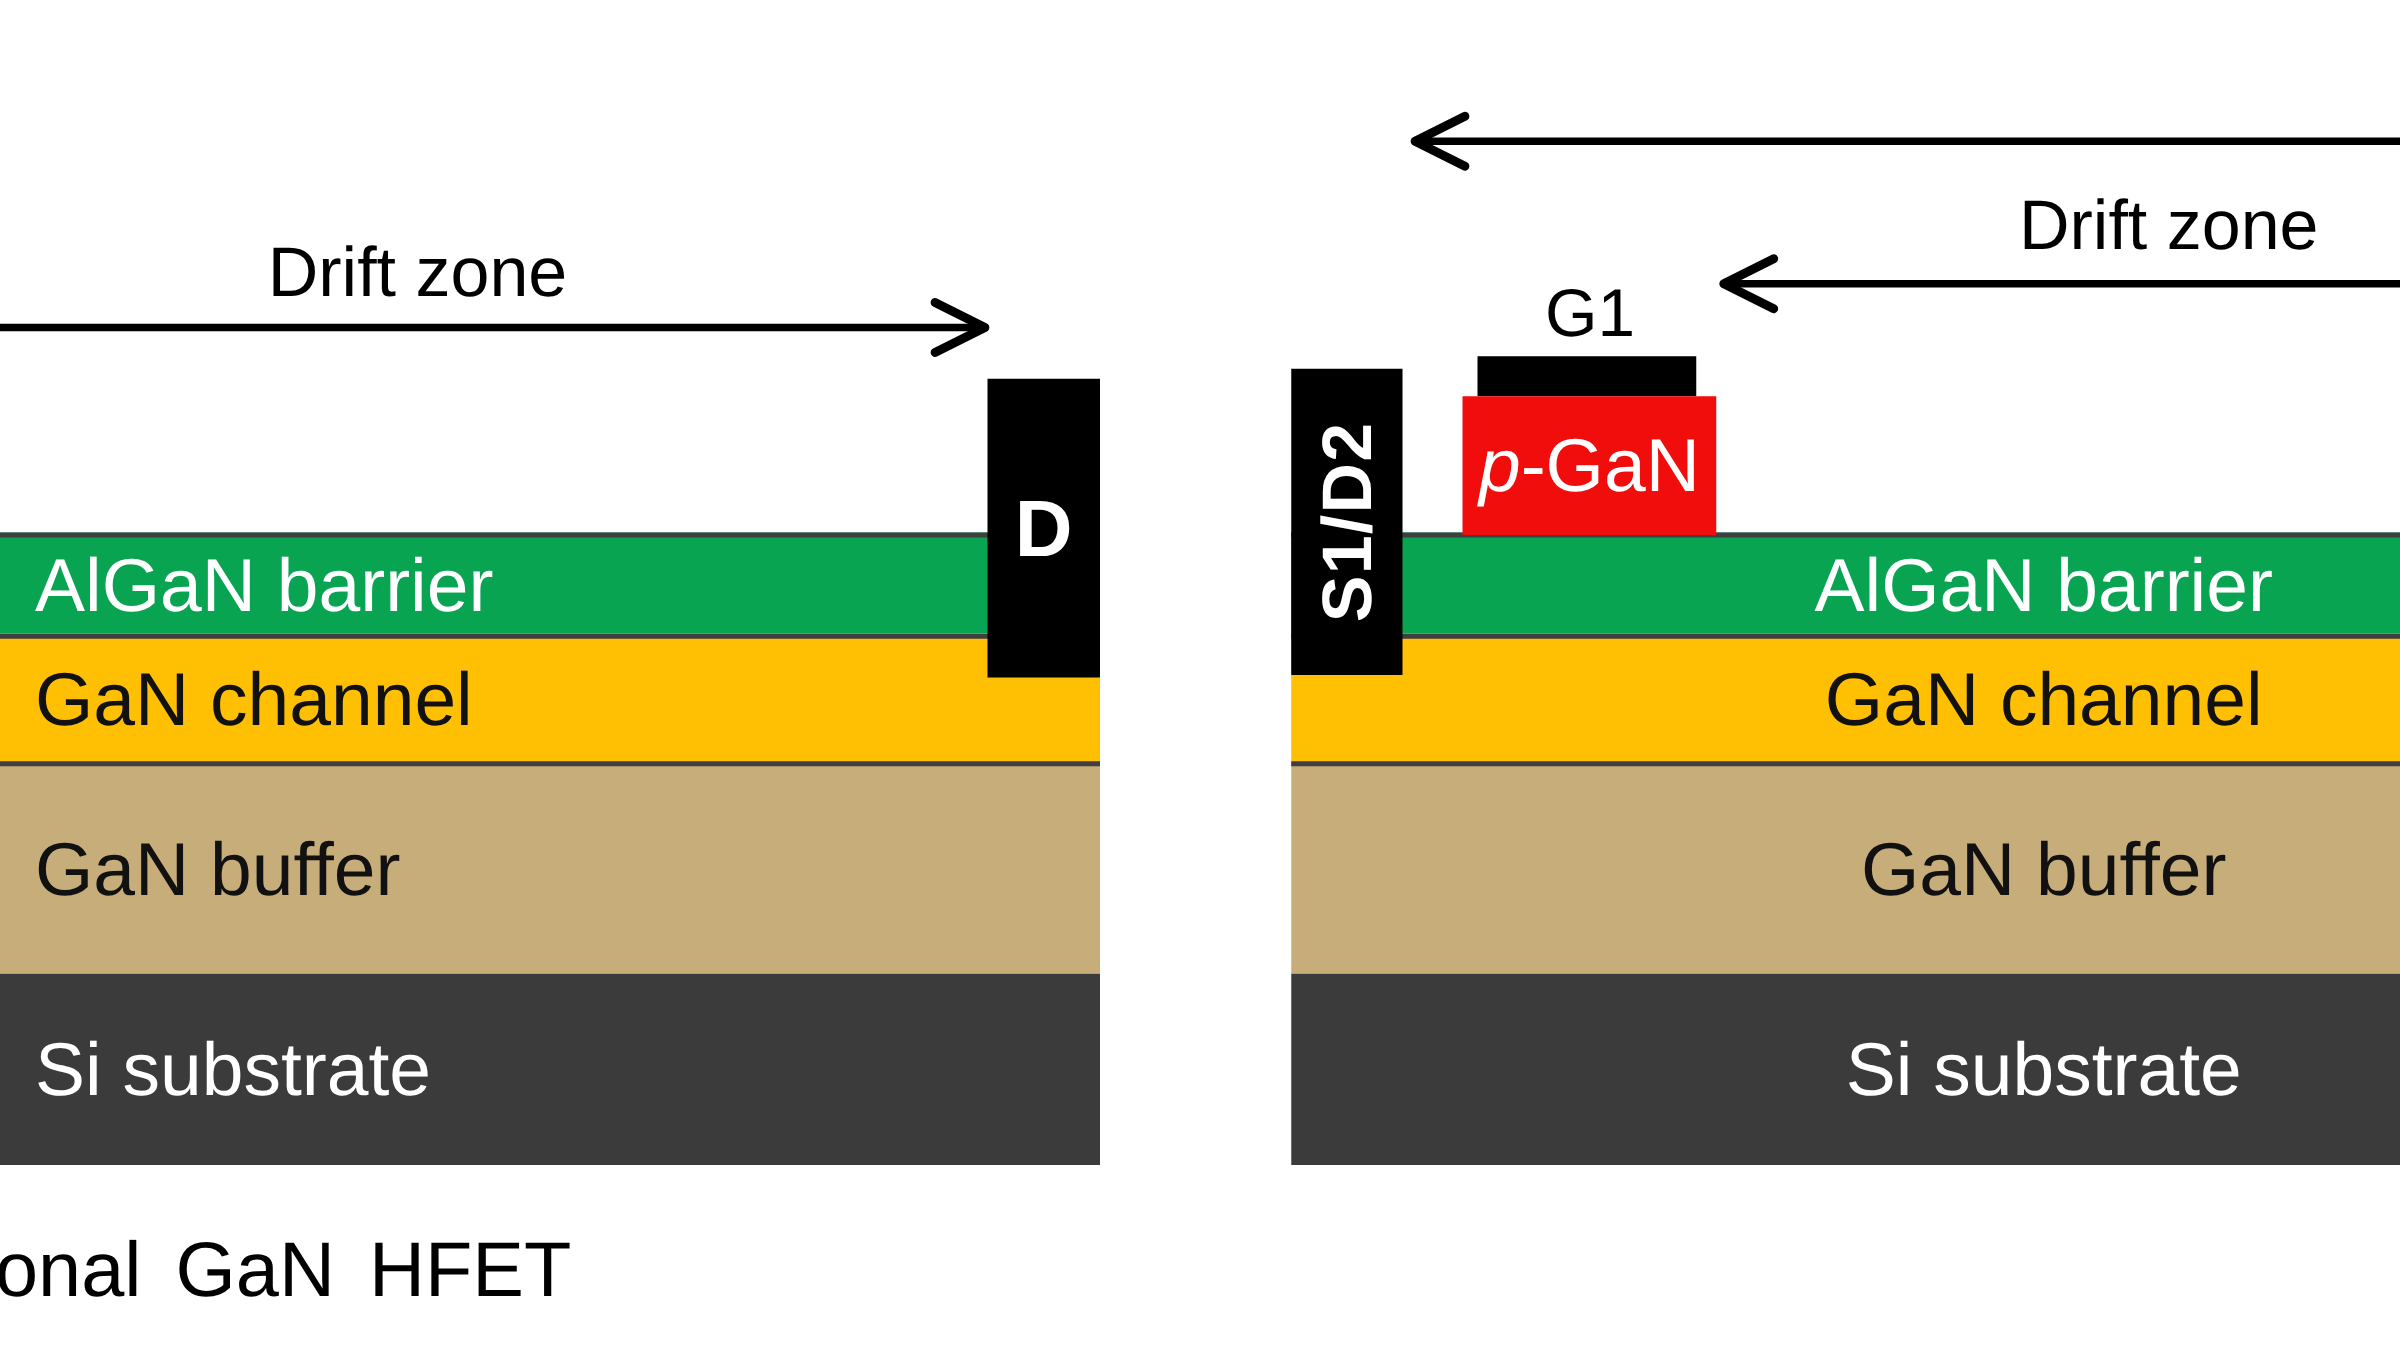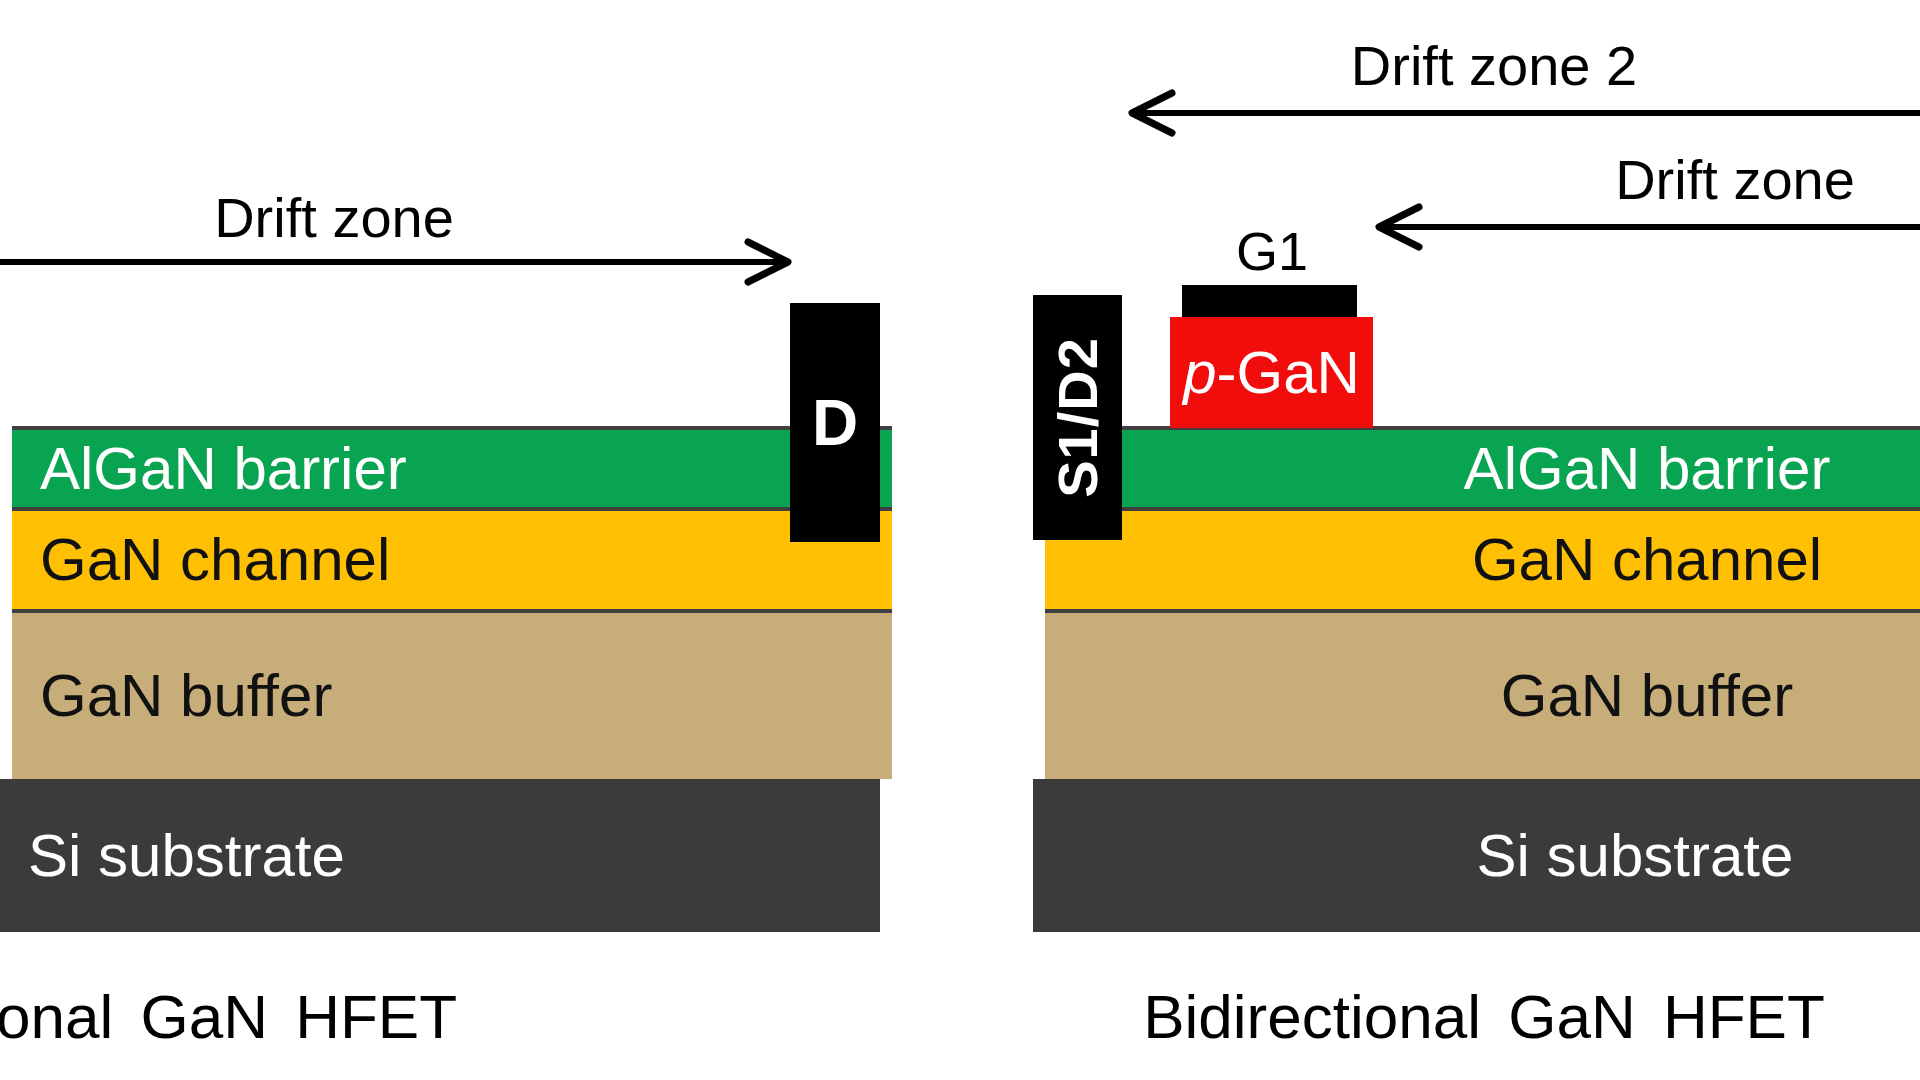--- a/index.html
+++ b/index.html
@@ -3,21 +3,21 @@
 <meta charset="utf-8">
 <style>
   html,body{margin:0;padding:0;background:#fff;}
   #canvas{
     position:relative;width:1920px;height:1080px;background:#fff;overflow:hidden;
     font-family:"Liberation Sans", sans-serif;
   }
   .layer{
     position:absolute;box-sizing:border-box;display:flex;align-items:center;
   }
-  .layer.topline{border-top:4px solid #3F3F3F;margin-left:12px;}
+  .layer.topline{border-top:4px solid #3F3F3F;}
   .layer-label{font-size:60px;line-height:1;white-space:nowrap;}
   .left-pad{padding-left:28px;}
   .centered-label{
     position:absolute;left:602px;top:50%;
     transform:translate(-50%,-50%);
   }
   .drift-label{
     position:absolute;font-size:56px;line-height:1;color:#000;white-space:nowrap;
     transform:translateX(-50%);
   }
@@ -85,21 +85,20 @@
   <div class="layer" style="left: 0px; top: 779px; width: 880px; height: 153px; background-color: rgb(59, 59, 59);">
     <span class="layer-label left-pad" style="color:#fff;">Si substrate</span>
   </div>
 
   <div id="drain-contact" class="contact" style="background-color: rgb(0, 0, 0);">
     <span>D</span>
   </div>
 
   <div class="caption" style="left:-4px;top:986px;">onal GaN HFET</div>
 
-  <div class="drift-label" style="left:1494px;top:38px;">Drift zone 2</div>
 
   <div class="drift-label" style="left:1735px;top:152px;">Drift zone</div>
 
   <div class="layer topline" style="left: 1033px; top: 426px; width: 887px; height: 81px; background-color: rgb(9, 164, 81); border-top-color: rgb(63, 63, 63);">
     <span class="layer-label centered-label" style="color:#fff;">AlGaN barrier</span>
   </div>
 
   <div class="layer topline" style="left: 1033px; top: 507px; width: 887px; height: 102px; background-color: rgb(255, 192, 4); border-top-color: rgb(63, 63, 63);">
     <span class="layer-label centered-label" style="color:#111;">GaN channel</span>
   </div>
@@ -118,15 +117,14 @@
 
   <div id="g1-label">G1</div>
 
   <div id="gate-bar" class="contact" style="background-color: rgb(0, 0, 0);"></div>
 
   <div id="pgan-block" style="background-color: rgb(242, 13, 13);">
     <span class="it">p</span>
       <span>-GaN</span>
   </div>
 
-  <div class="caption" style="left:1484px;top:986px;transform:translateX(-50%);">Bidirectional GaN HFET</div>
 
 </div>
 
 </body></html>

